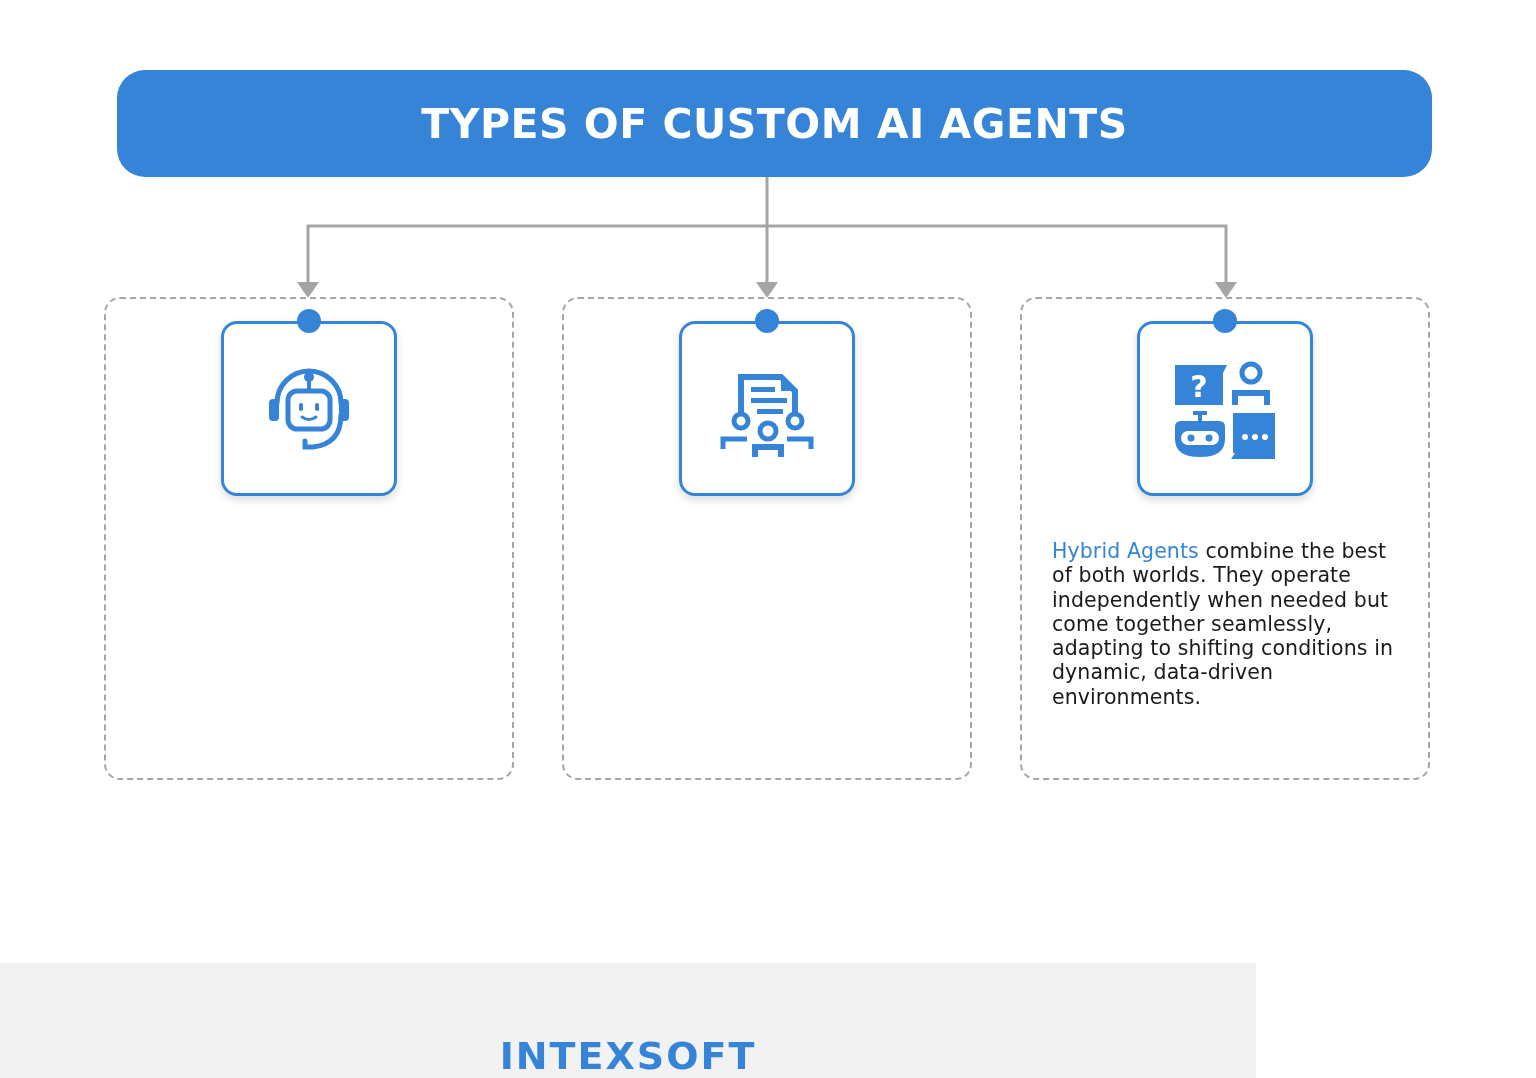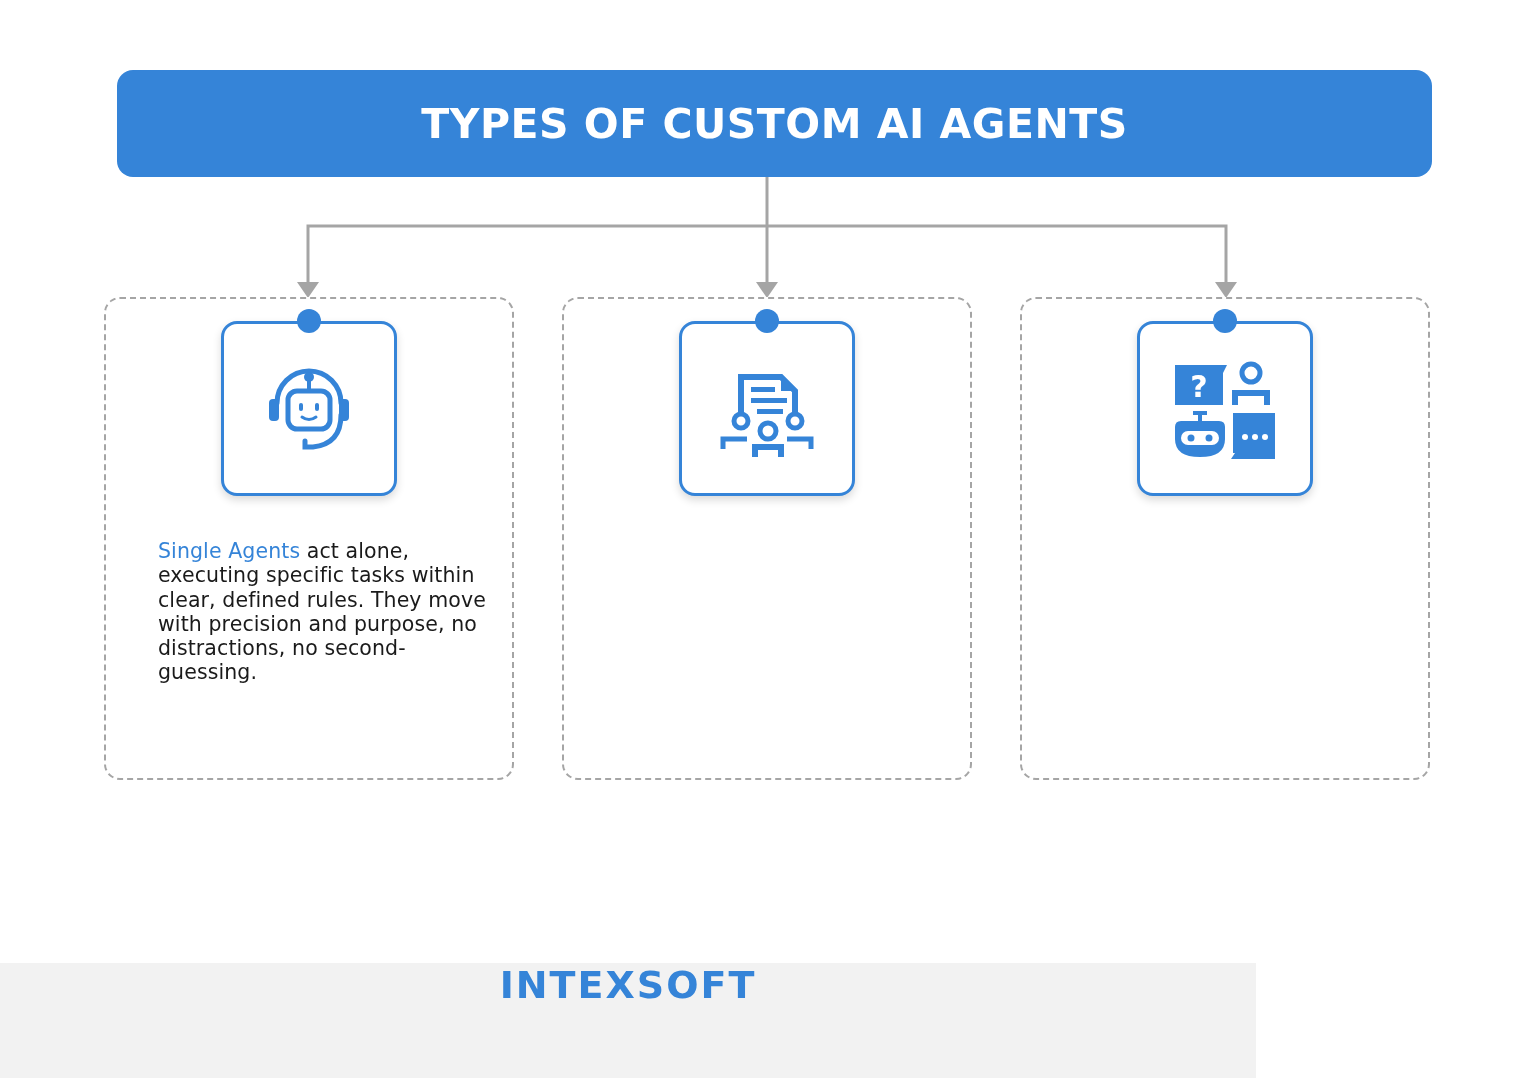--- a/index.html
+++ b/index.html
@@ -1,21 +1,21 @@
 <!DOCTYPE html>
 <html><head>
 <meta charset="utf-8">
 <style>
   * { box-sizing: border-box; margin: 0; padding: 0; }
   html, body { width: 1536px; height: 1078px; background: #ffffff; overflow: hidden; }
   body { position: relative; font-family: "Liberation Sans", "DejaVu Sans", sans-serif; }
 
   .title-bar {
     position: absolute; left: 117px; top: 70px; width: 1315px; height: 107px;
-    background: #3584d8; border-radius: 16px;
+    background: #3584d8; border-radius: 28px;
     display: flex; align-items: center; justify-content: center;
   }
   .title-text {
     color: #ffffff; font-weight: bold; font-size: 41px; letter-spacing: 0.5px;
     font-family: "DejaVu Sans", sans-serif;
   }
 
   .connectors { position: absolute; left: 0; top: 0; width: 1536px; height: 320px; }
 
   .card {
@@ -41,21 +41,21 @@
   .card-text {
     position: absolute; top: 240px; left: 52px; width: 345px;
     font-family: "DejaVu Sans", sans-serif; font-size: 20.5px; line-height: 24.3px;
     color: #1a1a1a; letter-spacing: 0.1px;
   }
   .card.c2 .card-text, .card.c3 .card-text { left: 30px; width: 350px; }
   .hl { color: #3584d8; }
 
   .footer {
     position: absolute; left: 0; top: 963px; width: 1256px; height: 115px;
-    background: #f2f2f2; display: flex; align-items: flex-start; justify-content: center;
+    background: #f2f2f2; display: flex; align-items: flex-end; justify-content: center;
   }
   .logo {
     color: #3584d8; font-weight: bold; font-size: 38px; letter-spacing: 2px;
     font-family: "DejaVu Sans", sans-serif;
   }
 </style>
 </head>
 <body>
 
 <div class="title-bar">
@@ -85,21 +85,20 @@
       <rect x="16" y="46" width="10" height="22" rx="4" fill="#3584d8"></rect>
       <rect x="86" y="46" width="10" height="22" rx="4" fill="#3584d8"></rect>
       <rect x="35" y="38" width="42" height="38" rx="9" fill="none" stroke="#3584d8" stroke-width="5"></rect>
       <line x1="56" y1="38" x2="56" y2="27" stroke="#3584d8" stroke-width="4"></line>
       <circle cx="56" cy="24" r="5" fill="#3584d8"></circle>
       <rect x="46" y="50" width="4" height="8" rx="2" fill="#3584d8"></rect>
       <rect x="62" y="50" width="4" height="8" rx="2" fill="#3584d8"></rect>
       <path d="M49 64 Q56 69 63 64" stroke="#3584d8" stroke-width="3" fill="none" stroke-linecap="round"></path>
     </svg>
   </div>
-  <p class="card-text"><span class="hl">Single Agents</span><span> act alone, executing specific tasks within clear, defined rules. They move with precision and purpose, no distractions, no second-guessing.</span></p>
 </div>
 
 <div class="card c2">
   <div class="icon-box">
     <div class="icon-dot"></div>
     <svg viewBox="0 0 112 112">
       <path d="M30 68 L30 24 L70 24 L84 38 L84 68" fill="none" stroke="#3584d8" stroke-width="6"></path>
       <path d="M70 24 L84 38 L70 38 Z" fill="#3584d8"></path>
       <rect x="40" y="34" width="24" height="5" fill="#3584d8"></rect>
       <rect x="40" y="45" width="36" height="5" fill="#3584d8"></rect>
@@ -127,17 +126,18 @@
       <circle cx="86" cy="84" r="3" fill="#fff"></circle>
       <circle cx="96" cy="84" r="3" fill="#fff"></circle>
       <rect x="24" y="58" width="14" height="4" fill="#3584d8"></rect>
       <rect x="29" y="60" width="4" height="8" fill="#3584d8"></rect>
       <path d="M6 74 Q6 68 12 68 L50 68 Q56 68 56 74 L56 86 Q56 104 31 104 Q6 104 6 86 Z" fill="#3584d8"></path>
       <rect x="12" y="78" width="38" height="14" rx="7" fill="#fff"></rect>
       <circle cx="22" cy="85" r="3.5" fill="#3584d8"></circle>
       <circle cx="40" cy="85" r="3.5" fill="#3584d8"></circle>
     </svg>
   </div>
+  <p class="card-text"><span class="hl">Hybrid Agents</span><span> combine the best of both worlds. They operate independently when needed but come together seamlessly, adapting to shifting conditions in dynamic, data-driven environments.</span></p>
 </div>
 
 <div class="footer">
   <span class="logo">INTEXSOFT</span>
 </div>
 
 </body></html>

